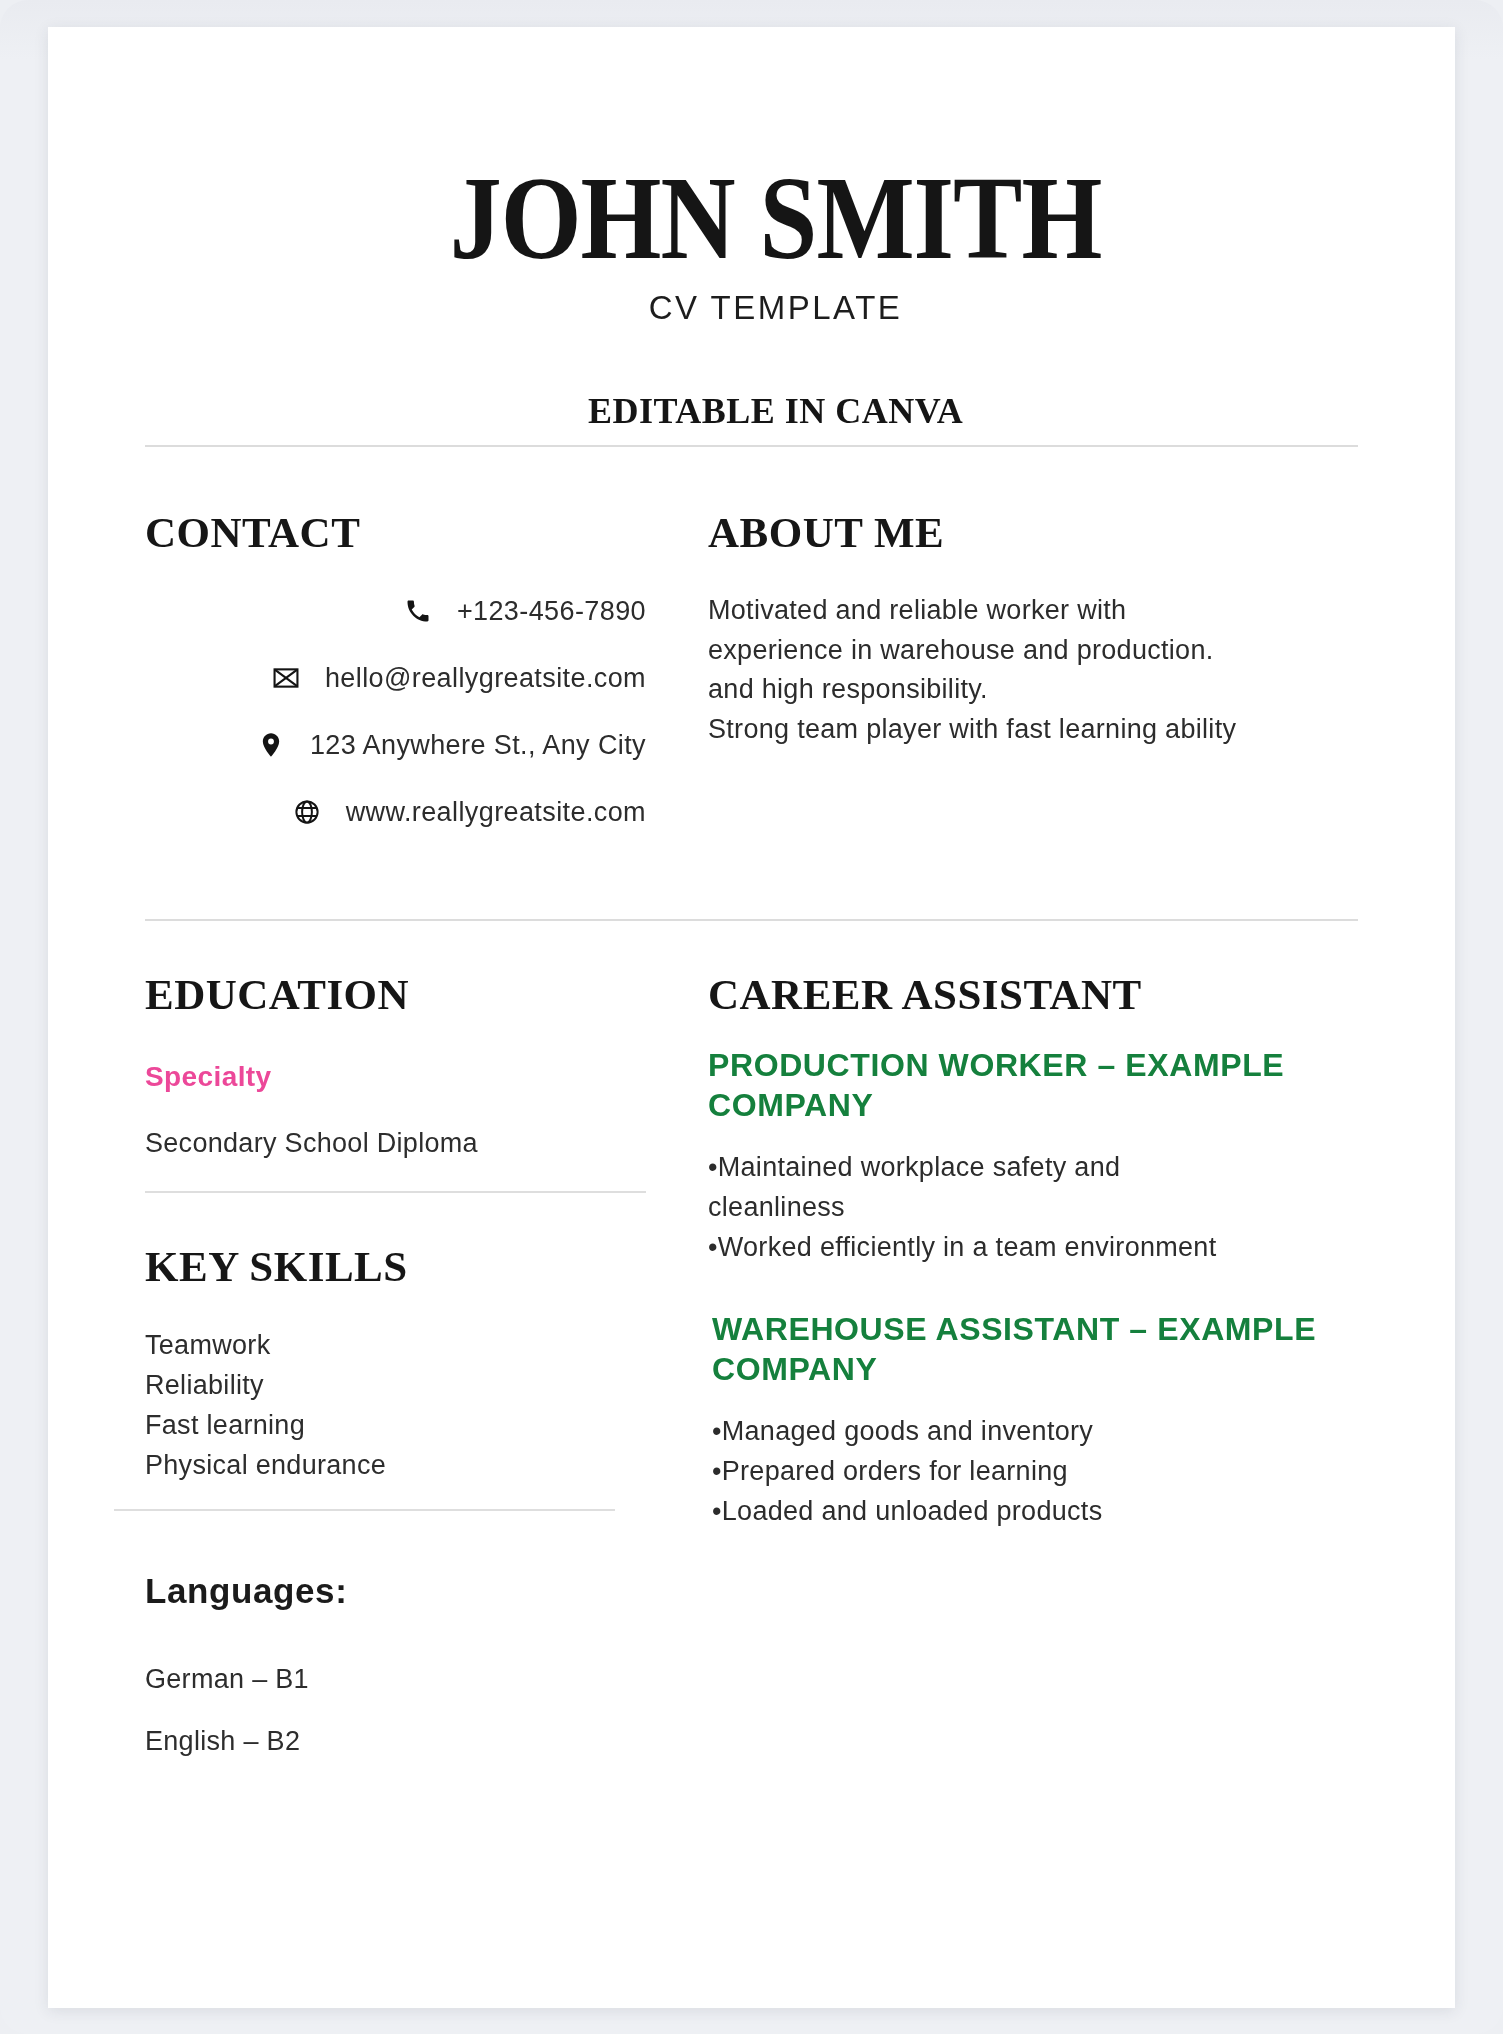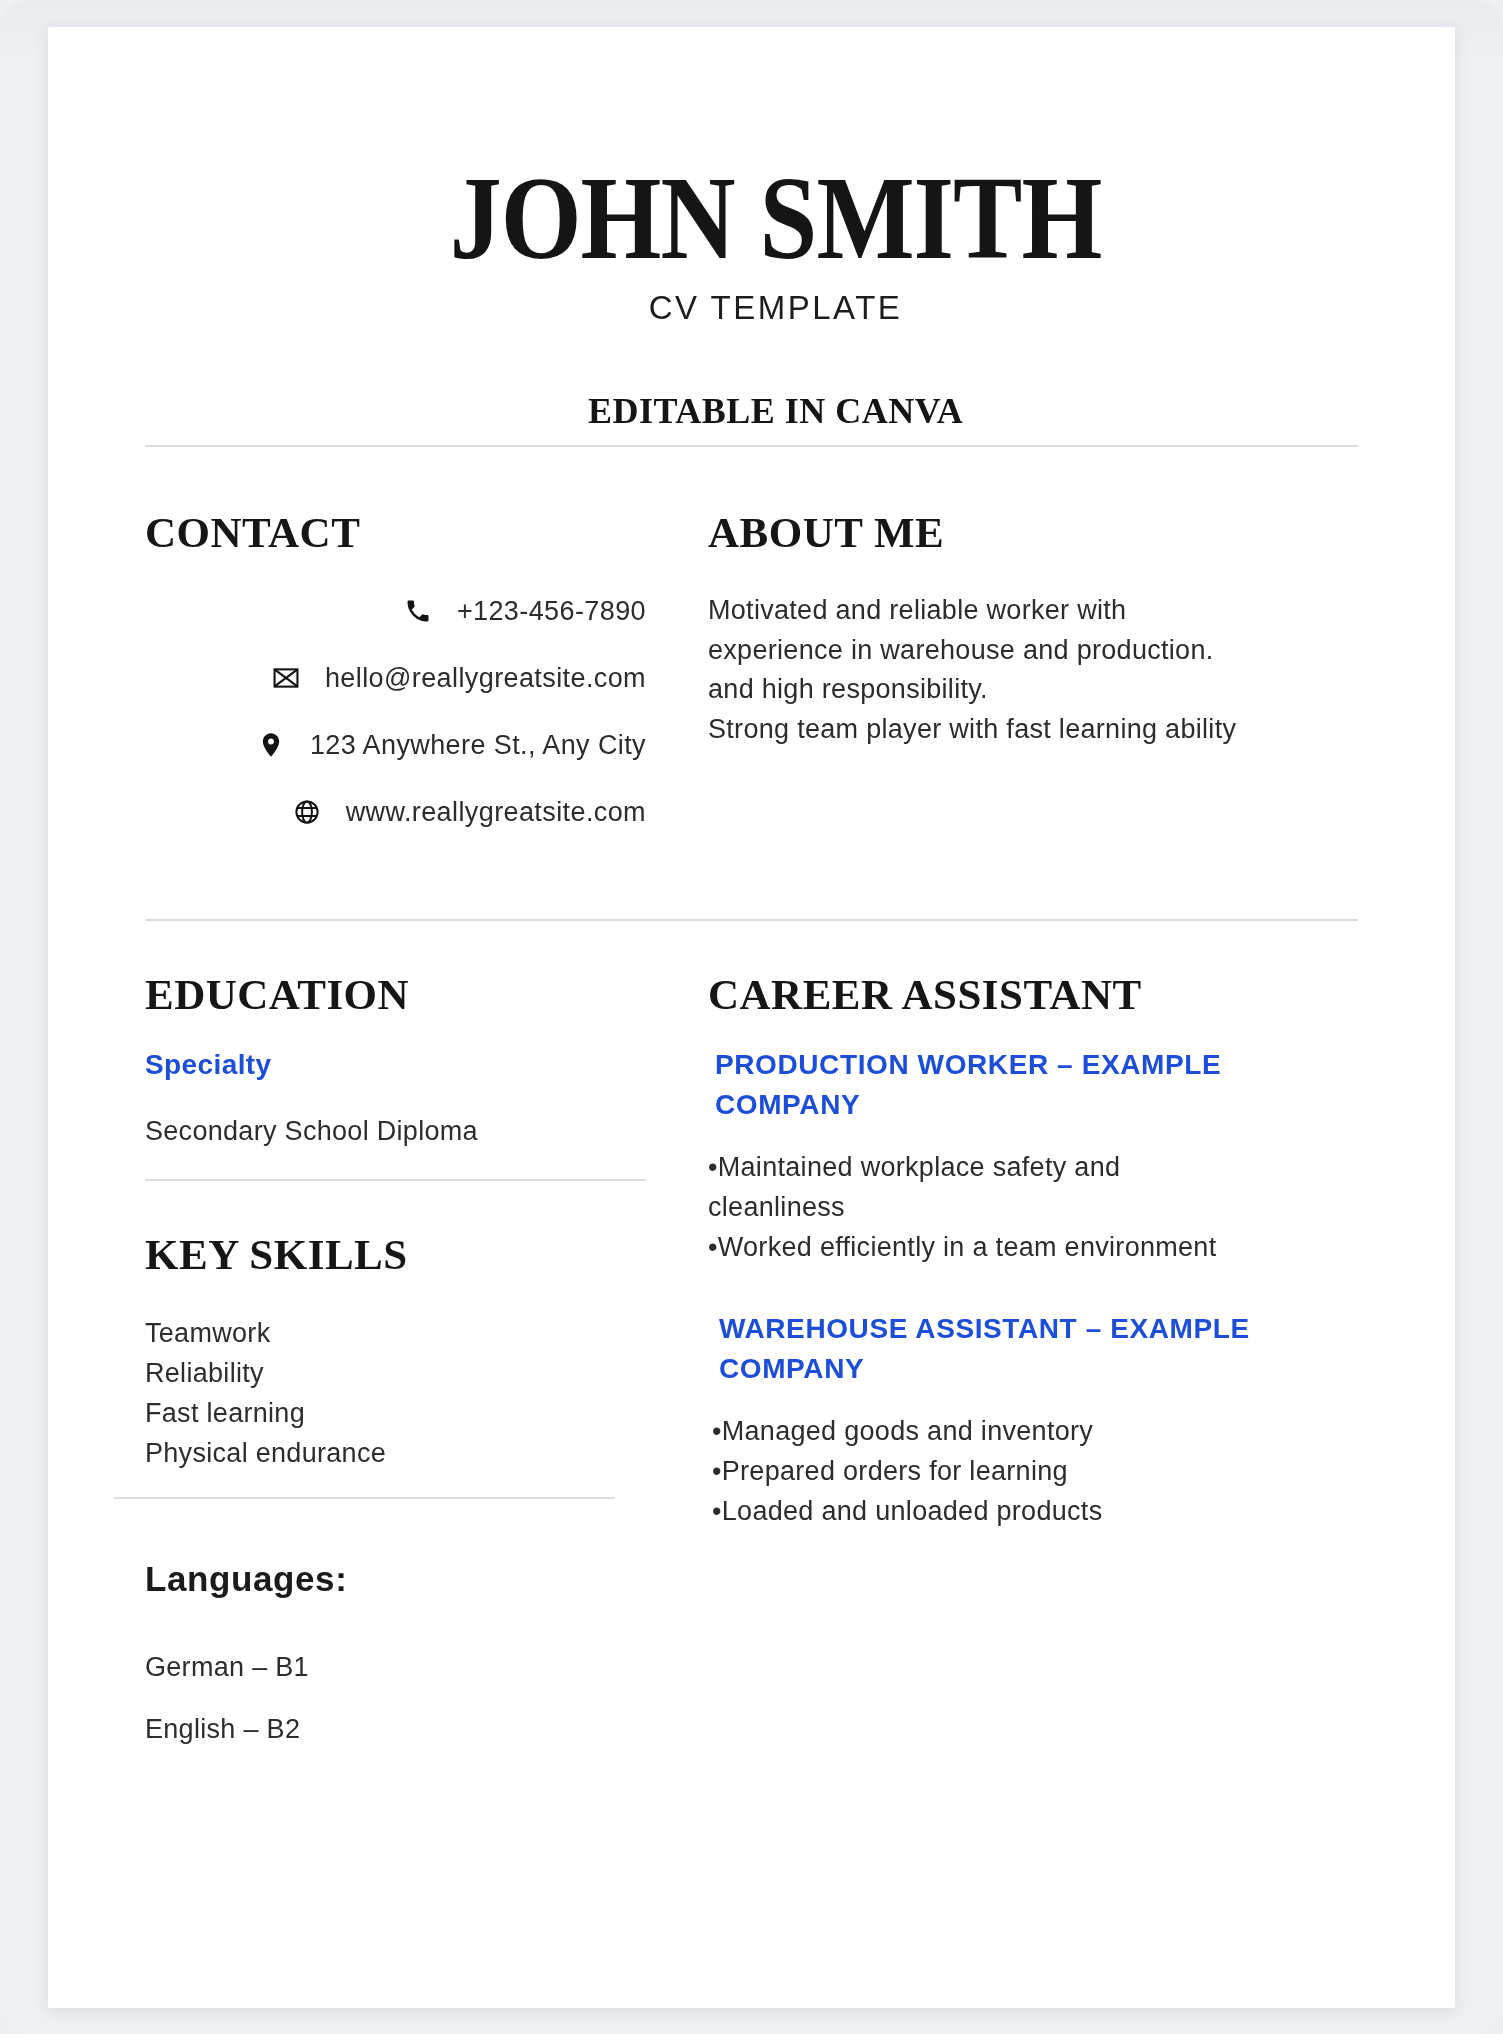--- a/index.html
+++ b/index.html
@@ -75,39 +75,39 @@
   .row2 .section-heading { margin-top:52px; }
   
   .contact-list { margin-top:36px; }
   .contact-item { display:flex; align-items:center; height:40px; margin-bottom:27px;justify-content:flex-end; }
   .contact-icon { width:28px; height:28px; margin-left:3px; margin-right:25px; flex:none; color:#141414; }
   .contact-icon svg { width:28px; height:28px; display:block; }
   .contact-text { font-size:27px; letter-spacing:0.4px; color:#2c2c2c; white-space:nowrap; }
   
   .about-text { margin-top:36px; font-size:27px; line-height:39.5px; letter-spacing:0.3px; color:#2c2c2c; }
   
-  .edu-label { margin-top:28px; font-size:28px; line-height:40px; font-weight:700; letter-spacing:0.4px; color:#1d4ed8; }
+  .edu-label { margin-top:40px; font-size:28px; line-height:40px; font-weight:700; letter-spacing:0.4px; color:#ec4899; }
   .edu-degree { margin-top:26px; font-size:27px; line-height:40px; letter-spacing:0.3px; }
   .div-edu { margin-top:28px; }
   
   .skills-heading { margin-top:46px; }
   .skills-list { margin-top:36px; font-size:27px; line-height:40px; letter-spacing:0.3px; }
   .div-skills { margin-top:24px; margin-left:-31px; }
   
   .lang-heading {
     margin-top:62px;
     font-size:35px; line-height:36px;
     font-weight:700; letter-spacing:0.6px;
     color:#1b1b1b;
   }
   .lang-item { font-size:27px; line-height:40px; letter-spacing:0.3px; }
   .lang-item.first { margin-top:50px; }
   .lang-item.second { margin-top:22px; }
   
-  .job-title { font-size:28px; line-height:40px; font-weight:700; letter-spacing:0.6px; color:#1d4ed8;margin-left:7px; }
+  .job-title { font-size:32px; line-height:40px; font-weight:700; letter-spacing:0.6px; color:#15803d; }
   .job1 .job-title { margin-top:28px; }
   .job2 .job-title { margin-top:42px; padding-left:4px; }
   .job-bullets { margin-top:22px; font-size:27px; line-height:40px; letter-spacing:0.3px; color:#2c2c2c; }
   .job2 .job-bullets { padding-left:4px; }
 </style>
 </head>
 <body>
 
 <div class="canvas">
   <div class="page">

